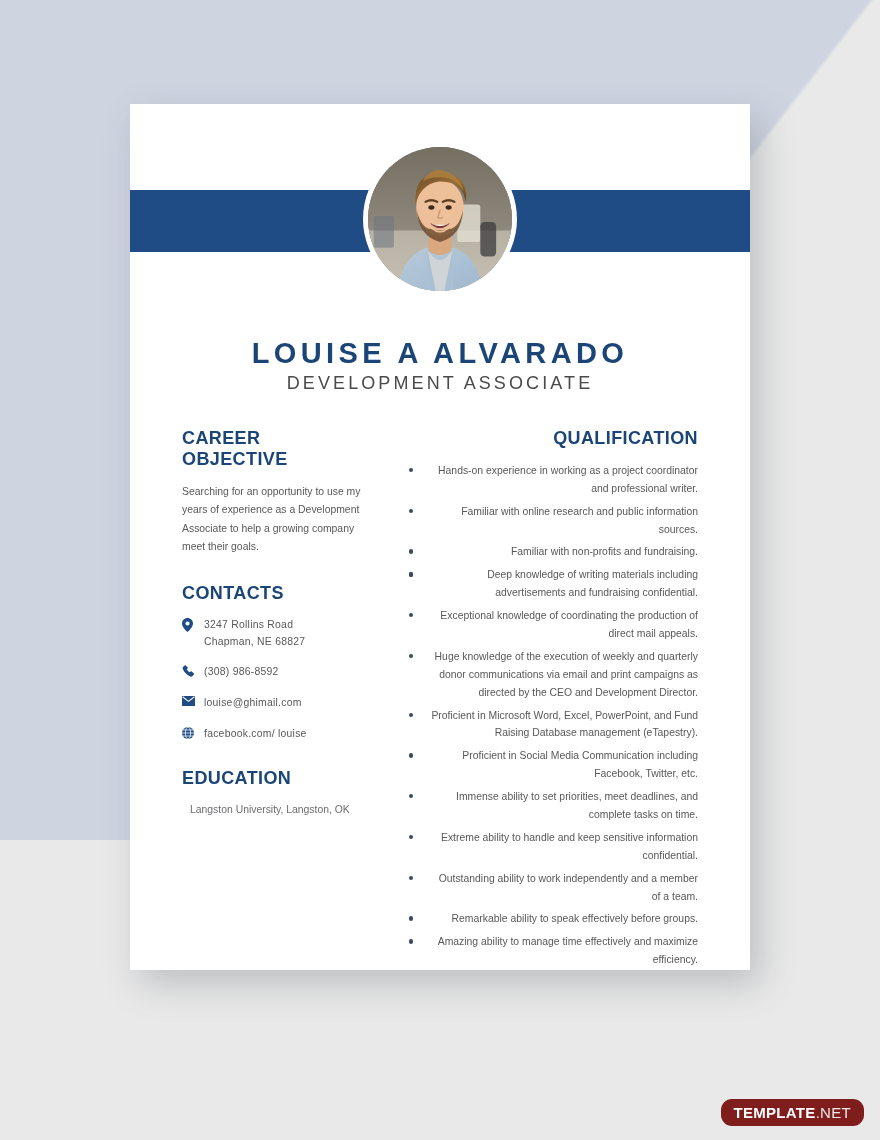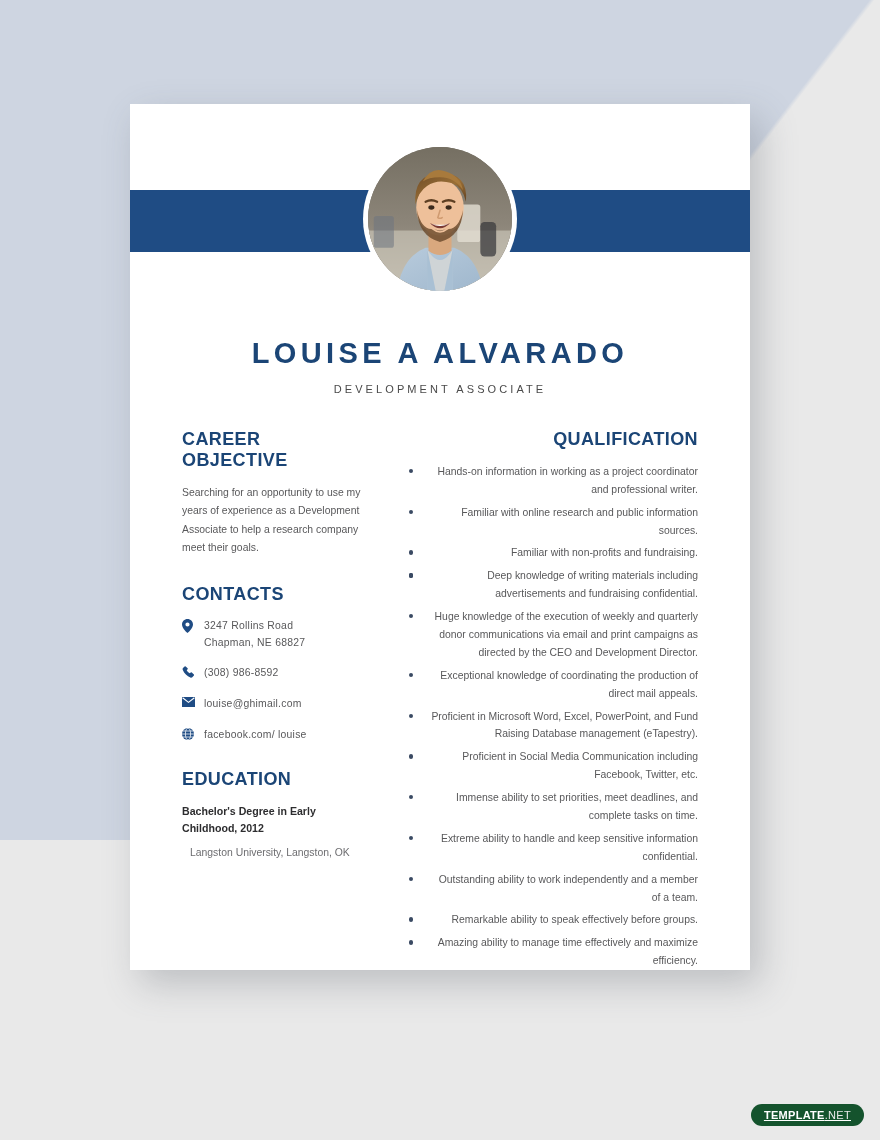--- a/index.html
+++ b/index.html
@@ -82,22 +82,22 @@
     margin-top: 22px;
   }
   .full-name {
     font-size: 29px;
     font-weight: bold;
     letter-spacing: 4.4px;
     color: #1b4576;
     line-height: 1.1;
   }
   .job-title {
-    margin-top: 13px;
-    font-size: 11px;
+    margin-top: 3px;
+    font-size: 18px;
     letter-spacing: 3.1px;
     color: #4a4a4a;
   }
 
   
   .columns {
     display: flex;
     margin-top: 34px;
     padding: 0 52px 0 52px;
     box-sizing: border-box;
@@ -189,28 +189,27 @@
     height: 4.2px;
     border-radius: 50%;
     background: #3a4a63;
   }
 
   
   #watermark {
     position: absolute;
     right: 16px;
     bottom: 14px;
-    background: #14532d;
+    background: #7f1d1d;
     border-radius: 11px;
     padding: 5px 13px;
-    font-size: 11px;
+    font-size: 15px;
     letter-spacing: 0.3px;
     color: #ffffff;
     font-weight: bold;
-    text-decoration: underline;
   }
   #watermark .wm-net {
     font-weight: normal;
     color: #eaeaea;
   }
 </style>
 </head>
 <body>
 
 <div id="backdrop"></div>
@@ -279,21 +278,21 @@
     <div class="full-name">LOUISE A ALVARADO</div>
     <div class="job-title">DEVELOPMENT ASSOCIATE</div>
   </div>
 
   <div class="columns">
 
     <div class="col-left">
 
       <section>
         <h2 class="section-title">CAREER OBJECTIVE</h2>
-        <p class="body-text">Searching for an opportunity to use my years of experience as a Development Associate to help a research company meet their goals.</p>
+        <p class="body-text">Searching for an opportunity to use my years of experience as a Development Associate to help a growing company meet their goals.</p>
       </section>
 
       <section class="block-gap">
         <h2 class="section-title">CONTACTS</h2>
 
         <div class="contact-row">
           <span class="contact-icon">
             <svg width="11" height="14" viewBox="0 0 11 14">
                 <path d="M5.5 0C2.46 0 0 2.46 0 5.5 0 9.6 5.5 14 5.5 14S11 9.6 11 5.5C11 2.46 8.54 0 5.5 0zm0 7.6a2.1 2.1 0 1 1 0-4.2 2.1 2.1 0 0 1 0 4.2z"></path>
               </svg>
@@ -332,37 +331,36 @@
                   <line x1="1" y1="9" x2="11" y2="9"></line>
                 </g>
               </svg>
           </span>
           <span class="contact-text">facebook.com/ louise</span>
         </div>
       </section>
 
       <section class="block-gap">
         <h2 class="section-title">EDUCATION</h2>
-        <p class="edu-degree">Bachelor's Degree in Early Childhood, 2012</p>
         <p class="edu-school">Langston University, Langston, OK</p>
       </section>
 
     </div>
 
     <div class="col-right">
       <section>
         <h2 class="section-title">QUALIFICATION</h2>
         <ul class="qual-list" id="qual-list">
-            <li><span class="bullet-dot"></span><span>Hands-on information in working as a project coordinator and professional writer.</span></li>
+            <li><span class="bullet-dot"></span><span>Hands-on experience in working as a project coordinator and professional writer.</span></li>
             <li><span class="bullet-dot"></span><span>Familiar with online research and public information sources.</span></li>
             <li><span class="bullet-dot"></span><span>Familiar with non-profits and fundraising.</span></li>
             <li><span class="bullet-dot"></span></li>
             <li><span class="bullet-dot"></span><span>Deep knowledge of writing materials including advertisements and fundraising confidential.</span></li>
+            <li><span class="bullet-dot"></span><span>Exceptional knowledge of coordinating the production of direct mail appeals.</span></li>
             <li><span class="bullet-dot"></span><span>Huge knowledge of the execution of weekly and quarterly donor communications via email and print campaigns as directed by the CEO and Development Director.</span></li>
-            <li><span class="bullet-dot"></span><span>Exceptional knowledge of coordinating the production of direct mail appeals.</span></li>
             <li><span class="bullet-dot"></span><span>Proficient in Microsoft Word, Excel, PowerPoint, and Fund Raising Database management (eTapestry).</span></li>
             <li><span class="bullet-dot"></span><span>Proficient in Social Media Communication including Facebook, Twitter, etc.</span></li>
             <li><span class="bullet-dot"></span><span>Immense ability to set priorities, meet deadlines, and complete tasks on time.</span></li>
             <li><span class="bullet-dot"></span><span>Extreme ability to handle and keep sensitive information confidential.</span></li>
             <li><span class="bullet-dot"></span><span>Outstanding ability to work independently and a member of a team.</span></li>
             <li><span class="bullet-dot"></span><span>Remarkable ability to speak effectively before groups.</span></li>
             <li><span class="bullet-dot"></span><span>Amazing ability to manage time effectively and maximize efficiency.</span></li>
           </ul>
       </section>
     </div>

